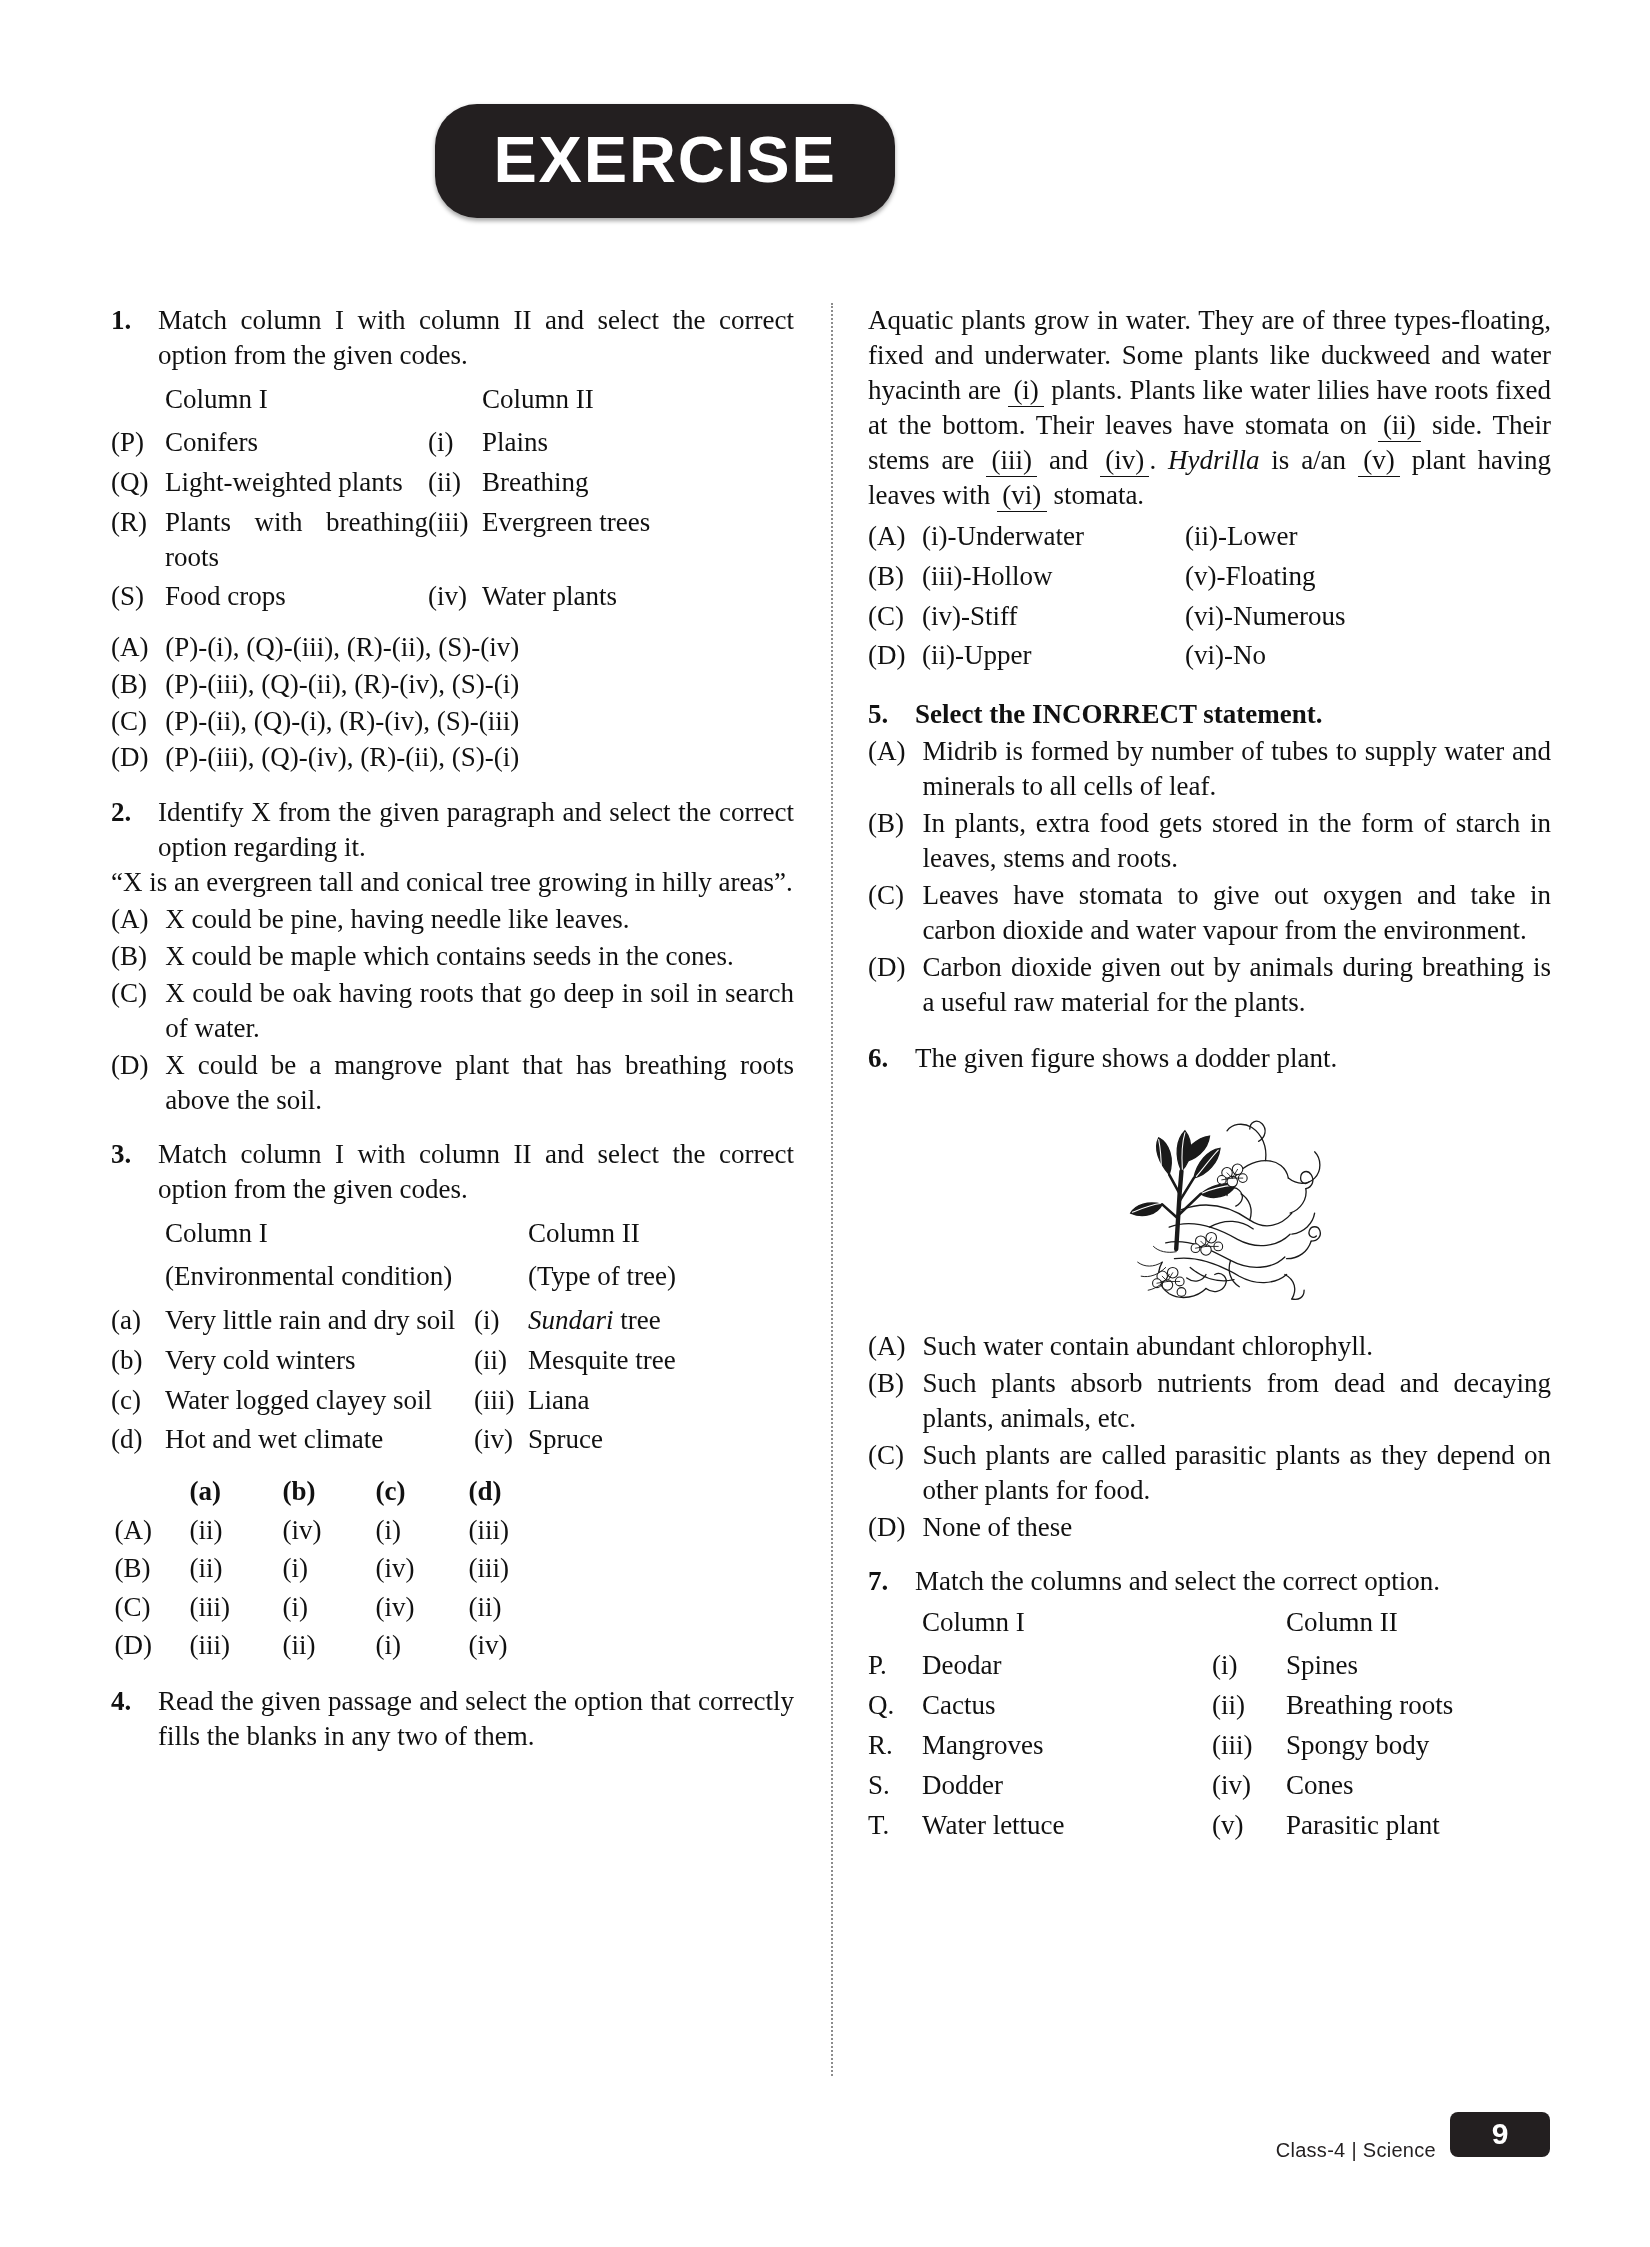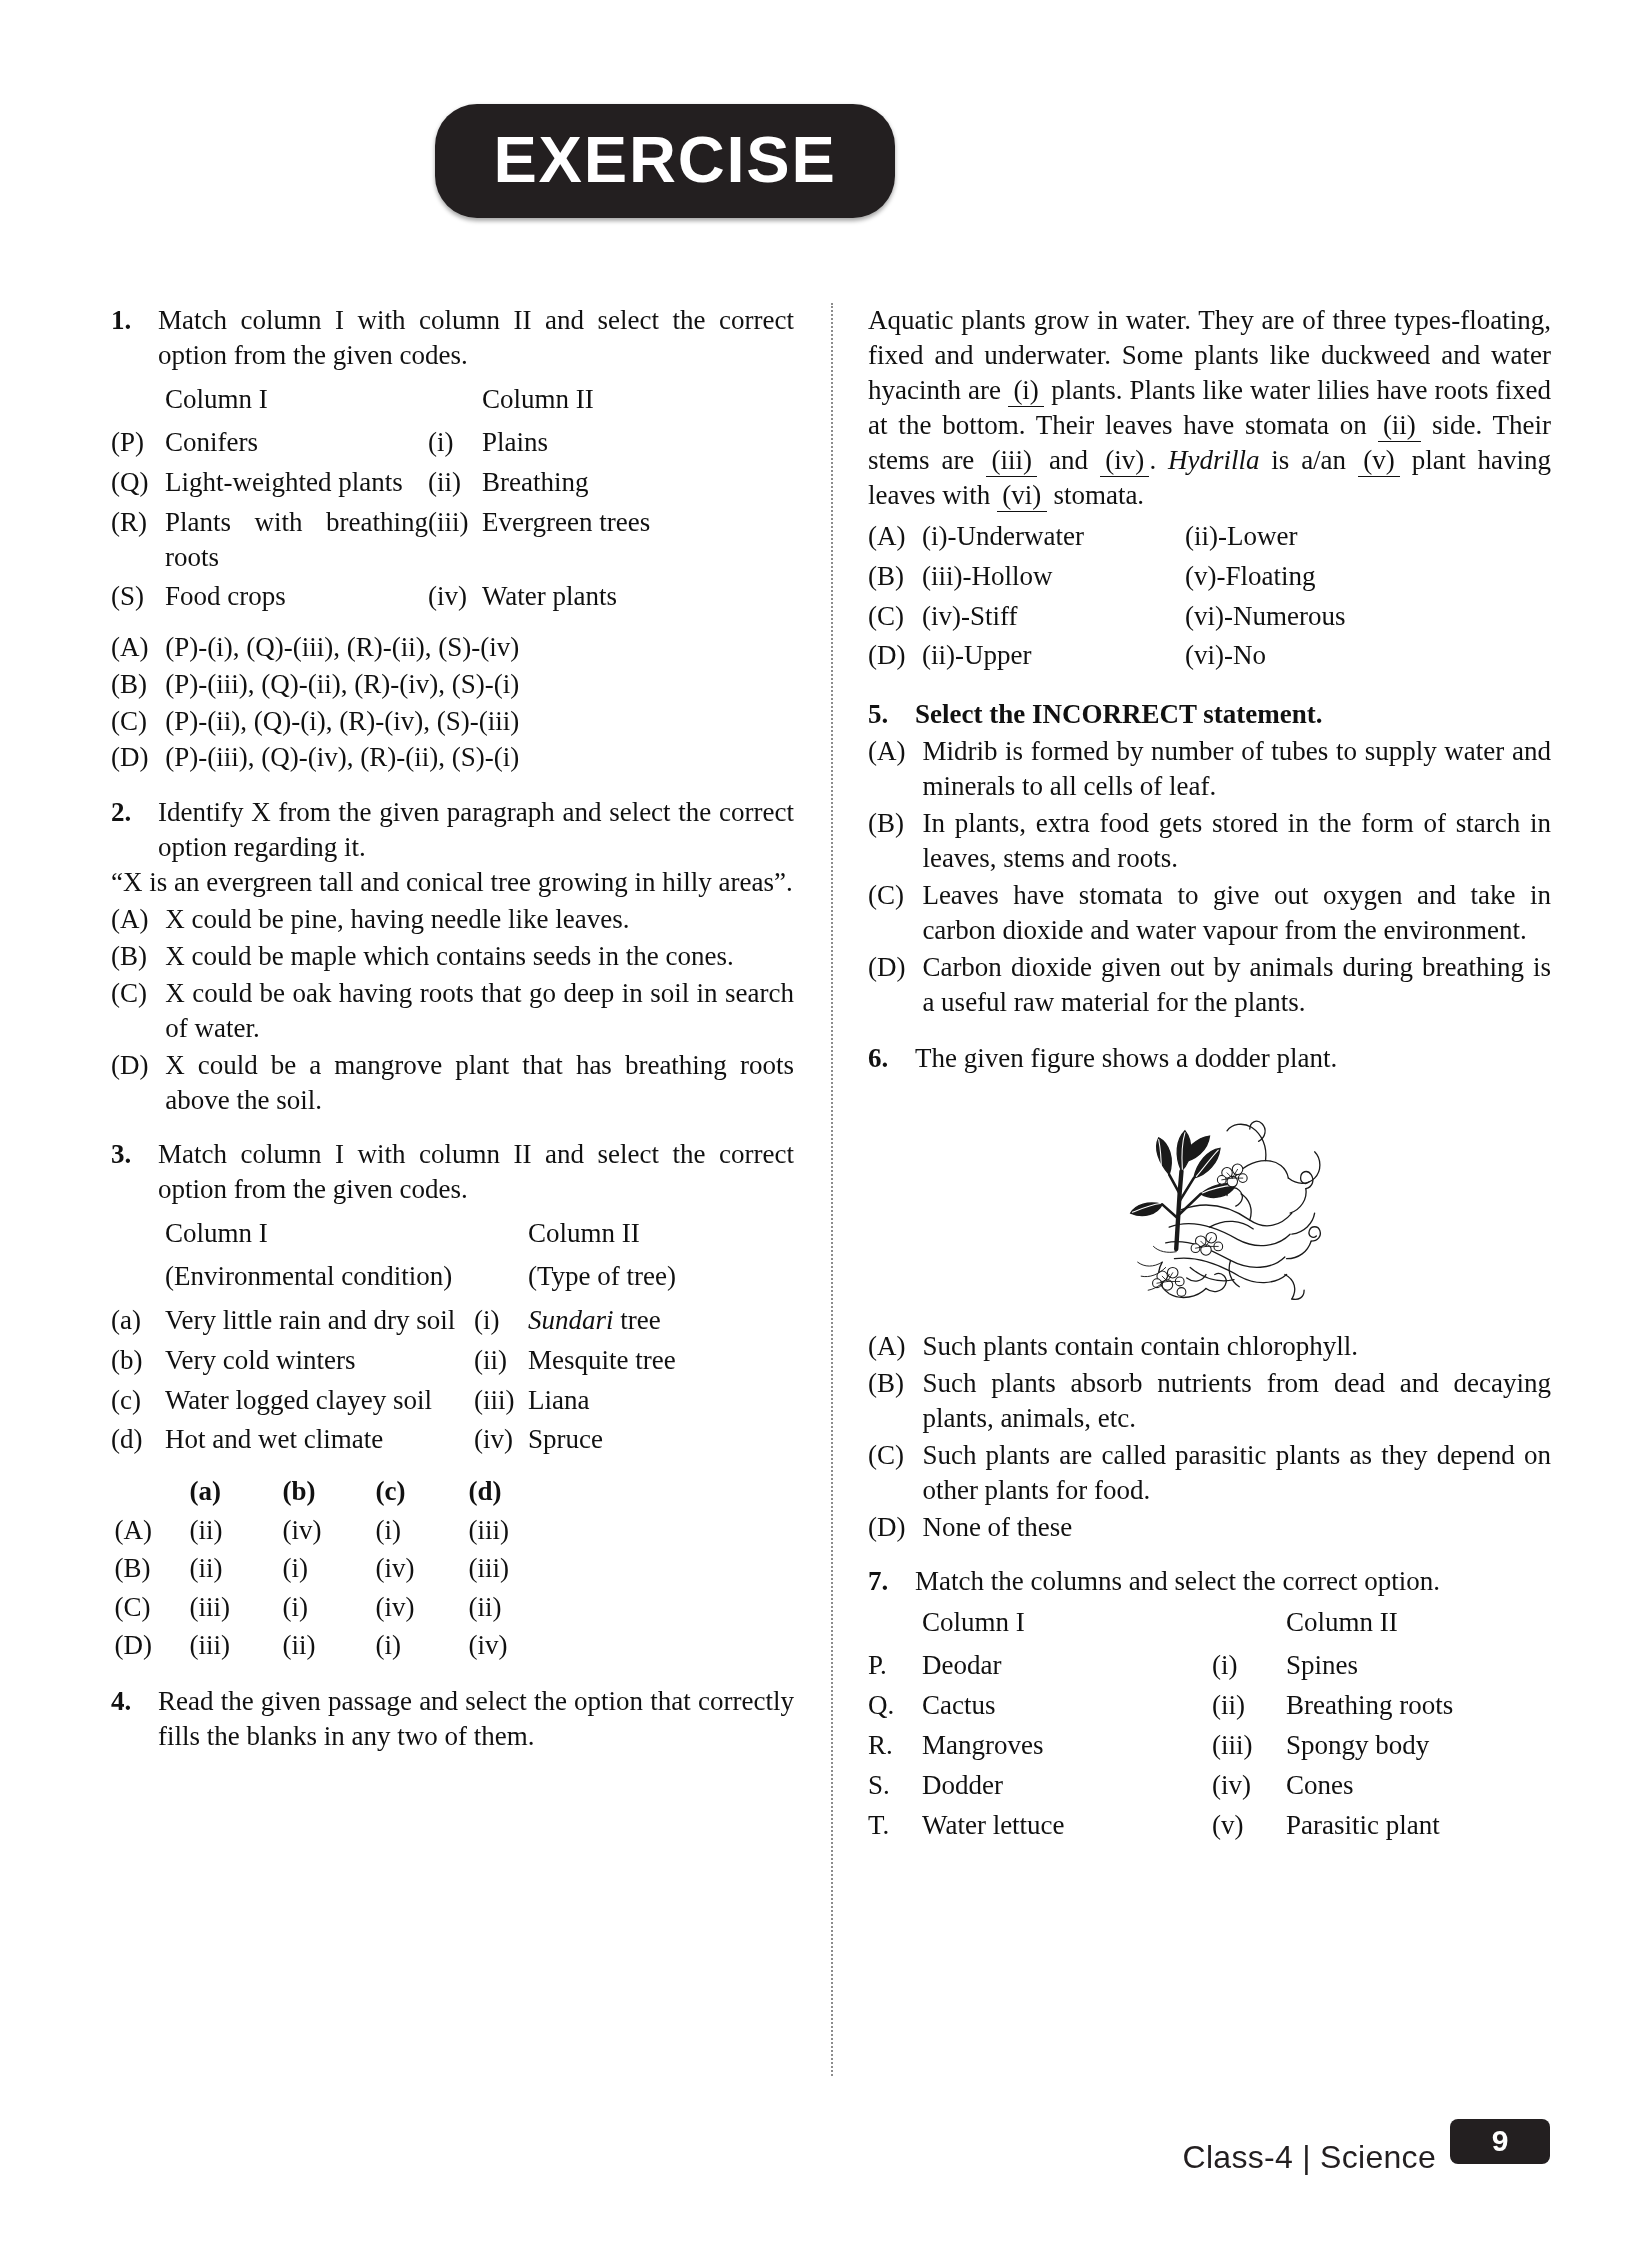--- a/index.html
+++ b/index.html
@@ -176,21 +176,21 @@
     top: 2107px;
     width: 1650px;
     display: flex;
     justify-content: flex-end;
     align-items: center;
     padding-right: 100px;
     box-sizing: border-box;
   }
   .footer-label {
     font-family: "Liberation Sans", "DejaVu Sans", sans-serif;
-    font-size: 32px;
+    font-size: 20px;
     color: #231f20;
     margin-right: 14px;
     letter-spacing: 0.3px;
     margin-top: 32px;
   }
   .page-badge {
     background: #231f20;
     color: #ffffff;
     font-family: "Liberation Sans", "DejaVu Sans", sans-serif;
     font-weight: bold;
@@ -547,21 +547,21 @@
               <path d="M100 206 C92 214 82 218 72 216"></path>
               <path d="M104 214 C98 224 90 230 80 232"></path>
               <path d="M112 188 C102 190 92 188 86 182"></path>
             </g>
           </g>
         </svg>
       </div>
 
       <div class="opt">
         <span class="opt-lbl">(A)</span>
-        <span class="opt-body" style="text-align:left;">Such plants contain contain chlorophyll.</span>
+        <span class="opt-body" style="text-align:left;">Such water contain abundant chlorophyll.</span>
       </div>
       <div class="opt">
         <span class="opt-lbl">(B)</span>
         <span class="opt-body">Such plants absorb nutrients from dead and decaying plants, animals, etc.</span>
       </div>
       <div class="opt">
         <span class="opt-lbl">(C)</span>
         <span class="opt-body">Such plants are called parasitic plants as they depend on other plants for food.</span>
       </div>
       <div class="opt">

